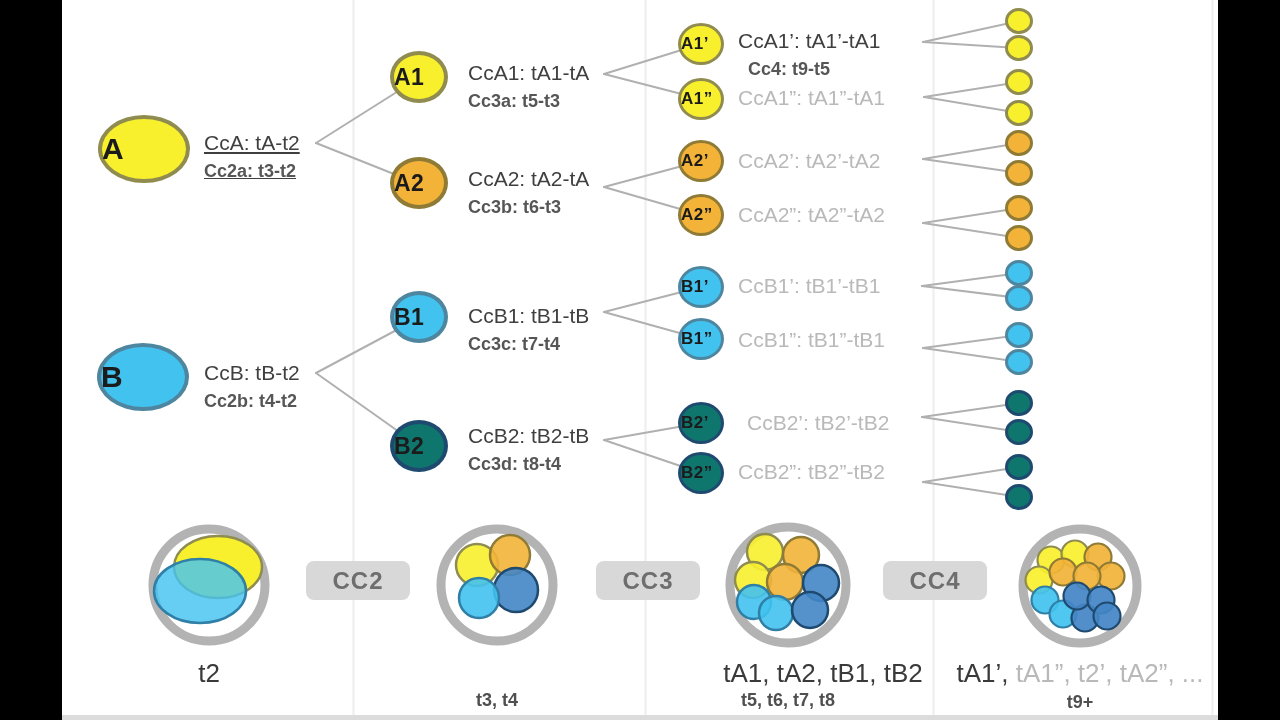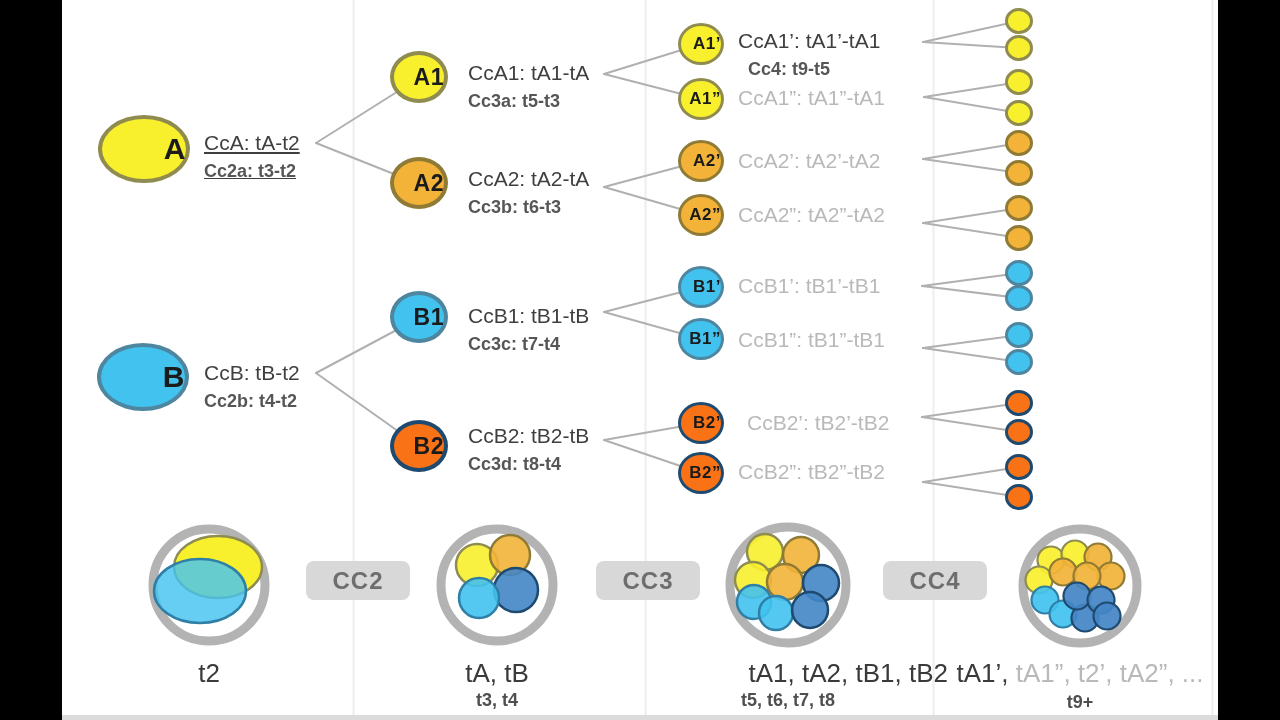--- a/index.html
+++ b/index.html
@@ -6,31 +6,31 @@
   html,body { width:1280px; height:720px; overflow:hidden; background:#fff;
               font-family:"Liberation Sans", sans-serif; }
   #stage { position:relative; width:1280px; height:720px; background:#fff; }
 
   .bar { position:absolute; top:0; height:720px; background:#000; }
   #bar-left  { left:0;    width:62px;  }
   #bar-right { left:1218px; width:62px; }
 
   #wires { position:absolute; left:0; top:0; width:1280px; height:720px; }
 
-  .cell { position:absolute; display:flex; align-items:center; justify-content:flex-end;
+  .cell { position:absolute; display:flex; align-items:center; justify-content:flex-start;
           border-radius:50%; border-style:solid; font-weight:bold; color:#1b1b1b;
           letter-spacing:.5px; }
   .g1 { width:92px; height:68px; font-size:30px; border-width:4px; }
   .g2 { width:58px; height:52px; font-size:23px; border-width:4px; }
   .g3 { width:46px; height:42px; font-size:17px; border-width:3px; }
   .g4 { width:28px; height:26px; border-width:3px; }
   .c-yellow { background:#F8F02C; border-color:#908C4F; }
   .c-orange { background:#F2B338; border-color:#8F7B35; }
   .c-lblue  { background:#41C2EF; border-color:#4E86A0; }
-  .c-dblue  { background:#f97316; border-color:#1F4A70; }
+  .c-dblue  { background:#0f766e; border-color:#1F4A70; }
 
   .lbl { position:absolute; white-space:nowrap; color:#3F3F3F; font-size:21px; line-height:24px; }
   .lbl .l2 { font-size:18px; font-weight:bold; color:#565656; margin-top:4px; }
   .dim { color:#B9B9B9; }
 
   .badge { position:absolute; width:104px; height:39px; background:#D8D8D8; border-radius:8px;
            display:flex; align-items:center; justify-content:center;
            font-size:24px; font-weight:bold; color:#6E6E6E; letter-spacing:1px; }
 
   .cluster { position:absolute; }
@@ -270,28 +270,25 @@
       <circle cx="72" cy="72" r="13.5" fill="#4386C6" stroke="#1F4A70"></circle>
       <circle cx="96" cy="76" r="13.5" fill="#4386C6" stroke="#1F4A70"></circle>
       <circle cx="102" cy="92" r="13.5" fill="#4386C6" stroke="#1F4A70"></circle>
     </g>
   </svg>
 
   <div class="stage-label" style="left:49px;top:658px;">
     <span>t2</span>
   </div>
 
-  <div class="stage-label" style="left:337px;top:658px;">
-    <span>tA, tB</span>
-  </div>
   <div class="stage-sub" style="left:337px;top:690px;">
     <span>t3, t4</span>
   </div>
 
-  <div class="stage-label" style="left:628px;top:658px;text-align:right;">
+  <div class="stage-label" style="left:663px;top:658px;">
     <span>tA1, tA2, tB1, tB2</span>
   </div>
   <div class="stage-sub" style="left:628px;top:690px;">
     <span>t5, t6, t7, t8</span>
   </div>
 
   <div class="stage-label" style="left:920px;top:658px;">
     <span>tA1’,</span><span class="dim"> tA1”, t2’, tA2”, ...</span>
   </div>
   <div class="stage-sub" style="left:920px;top:692px;">

